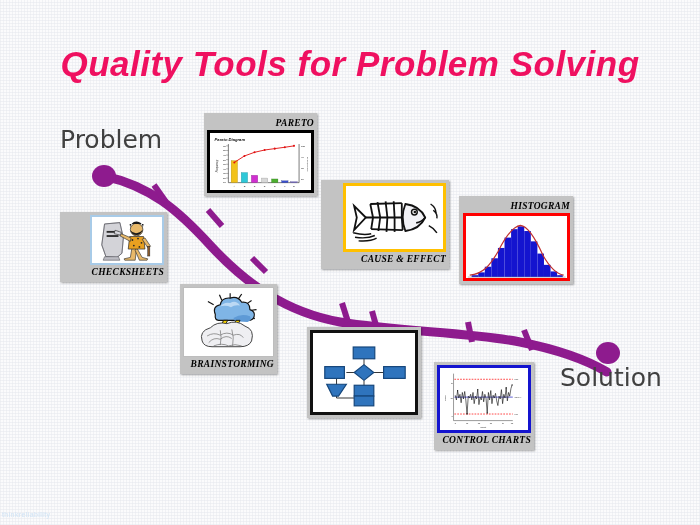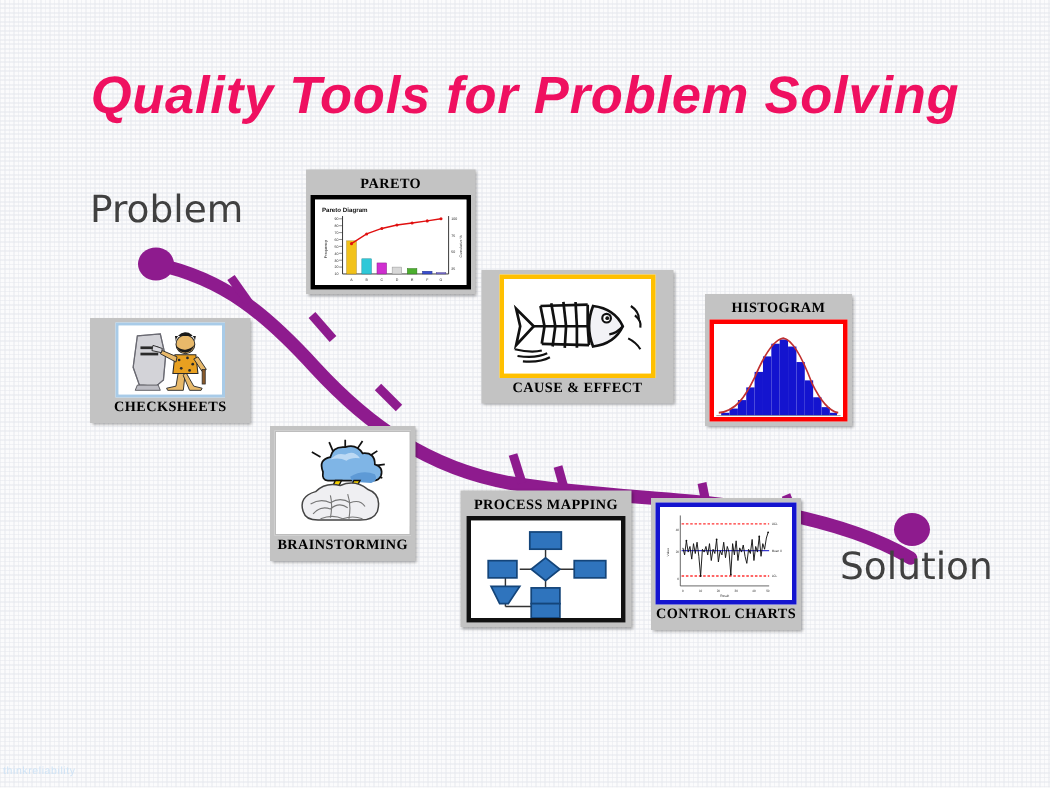--- a/index.html
+++ b/index.html
@@ -40,23 +40,24 @@
   }
   #cap-problem{left:60px;top:125px;}
   #cap-solution{left:560px;top:363px;}
 
   
   .card{
     position:absolute;
     background:#c3c3c3;
     box-shadow:1px 1px 2px rgba(0,0,0,.35);
     display:flex;flex-direction:column;
-    align-items:center;
+    align-items:flex-end;
     padding:3px;
     box-sizing:border-box;
+    font-style:italic;
   }
   .card .cap{
     font-family:"Liberation Serif",serif;
     font-weight:700;
     font-size:9.5px;
     text-align:center;
     color:#000;
     letter-spacing:.3px;
     padding:2px 0 1px;
     line-height:11px;
@@ -73,30 +74,30 @@
   
   #card-pareto{left:204px;top:113px;width:113px;height:83px;}
   #card-pareto .art{border:3px solid #000;}
 
   #card-check{left:60px;top:212px;width:107px;height:70px;}
   #card-check .art{border:2px solid #a8cbe8;}
 
   #card-cause{left:321px;top:180px;width:128px;height:89px;}
   #card-cause .art{border:3px solid #ffc000;}
 
-  #card-hist{left:470px;top:196px;width:98px;height:88px;}
+  #card-hist{left:459px;top:196px;width:114px;height:88px;}
   #card-hist .art{border:3px solid #ff0000;}
 
   #card-brain{left:180px;top:284px;width:97px;height:90px;}
   #card-brain .art{border:1px solid #bdbdbd;}
 
   #card-process{left:307px;top:327px;width:114px;height:91px;}
   #card-process .art{border:3px solid #111;}
 
-  #card-control{left:434px;top:332px;width:100px;height:88px;}
+  #card-control{left:434px;top:362px;width:100px;height:88px;}
   #card-control .art{border:3px solid #1414cf;}
 
   .art svg{display:block;width:100%;height:100%;}
 
   
   #wm{
     position:absolute;left:2px;top:511px;
     font-size:7px;color:#cfe3f5;letter-spacing:.4px;
     font-family:"Liberation Sans",sans-serif;
   }
@@ -353,21 +354,20 @@
         <path d="M36 64 q10 -4 18 0 q8 -3 16 0"></path>
         <path d="M44 45 q2 8 0 18"></path>
         <path d="M58 44 q3 9 1 20"></path>
       </g>
     </svg>
   </div>
   <div class="cap">BRAINSTORMING</div>
 </div>
 
 <div class="card" id="card-process">
-  <div class="cap">PROCESS MAPPING</div>
   <div class="art">
     <svg viewBox="0 0 104 68">
       <rect width="104" height="68" fill="#fff"></rect>
       <g stroke="#333" stroke-width="1" fill="none">
         <line x1="52" y1="20" x2="52" y2="28"></line>
         <line x1="34" y1="34" x2="42" y2="34"></line>
         <line x1="62" y1="34" x2="72" y2="34"></line>
         <line x1="52" y1="42" x2="52" y2="48"></line>
         <line x1="52" y1="56" x2="52" y2="58"></line>
         <line x1="24" y1="40" x2="24" y2="60"></line>

